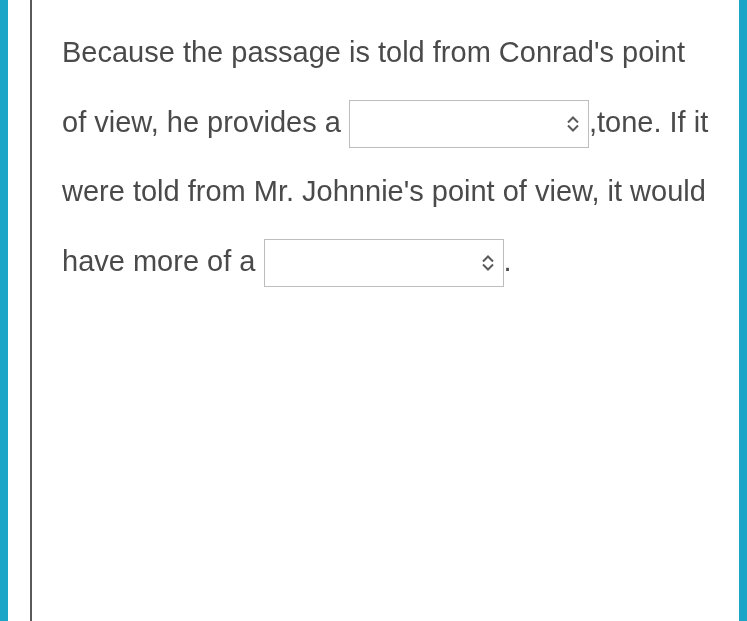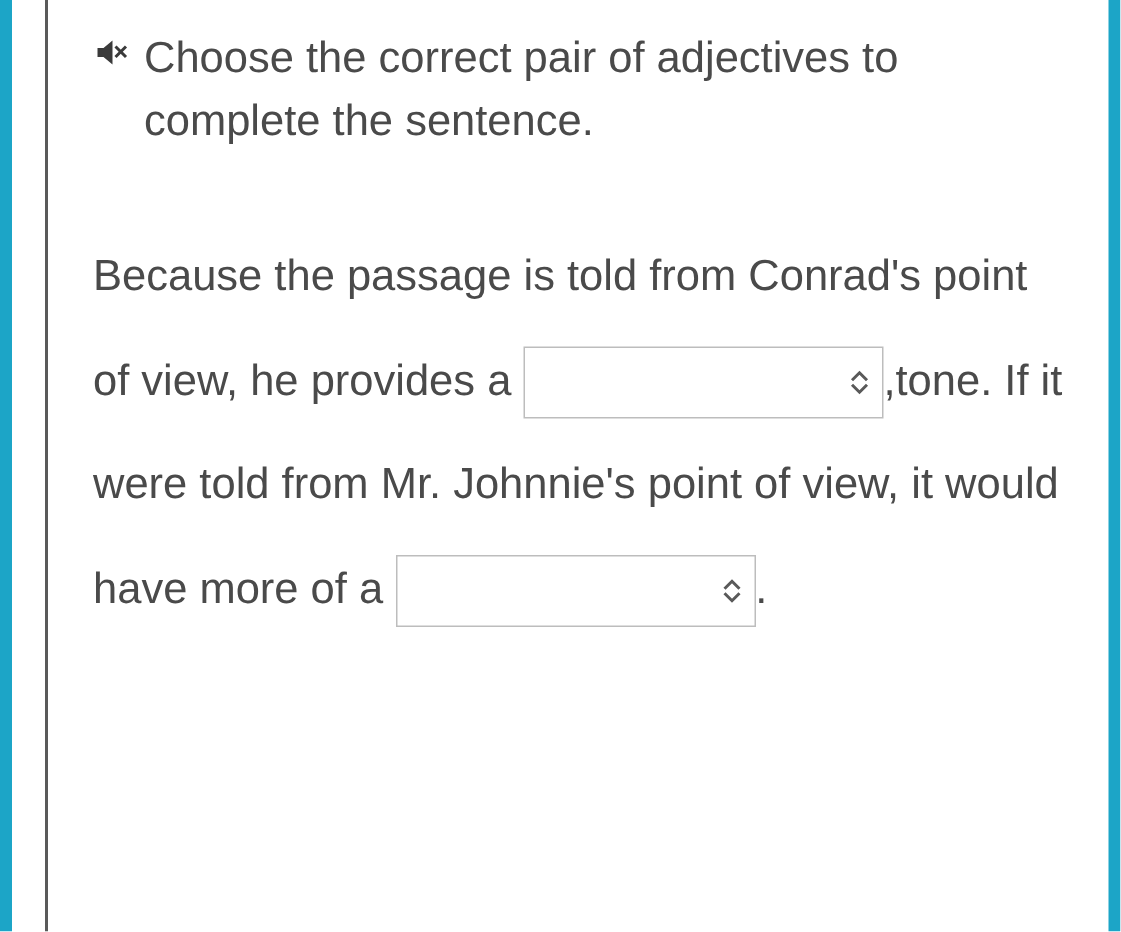--- a/index.html
+++ b/index.html
@@ -89,30 +89,20 @@
       margin-left: 0px;
       margin-right: 0px;
     }
   </style>
 </head>
 <body>
 
 <div class="outer-border">
   <div class="inner-border">
 
-    <div class="instruction-row">
-      <span class="audio-icon">
-        <svg width="24" height="24" viewBox="0 0 24 24" fill="none">
-          <path d="M3 9 L3 15 L7 15 L13 20 L13 4 L7 9 Z" fill="#3a3a3a"></path>
-          <line x1="15" y1="8" x2="22" y2="15" stroke="#3a3a3a" stroke-width="2"></line>
-          <line x1="22" y1="8" x2="15" y2="15" stroke="#3a3a3a" stroke-width="2"></line>
-        </svg>
-      </span>
-      <div class="instruction-text">Choose the correct pair of adjectives to complete the sentence.</div>
-    </div>
 
     <div class="sentence-area">
       <span class="sentence-text">Because the passage is told from Conrad's point of view, he provides a </span>
       <span class="dropdown-wrap">
         <select class="dropdown" value="">
           <option value=""></option>
         </select>
         <span class="dropdown-chevrons">
           <svg width="12" height="8" viewBox="0 0 12 8">
               <path d="M1 7 L6 2 L11 7" stroke="#5a5a5a" stroke-width="2" fill="none"></path>

